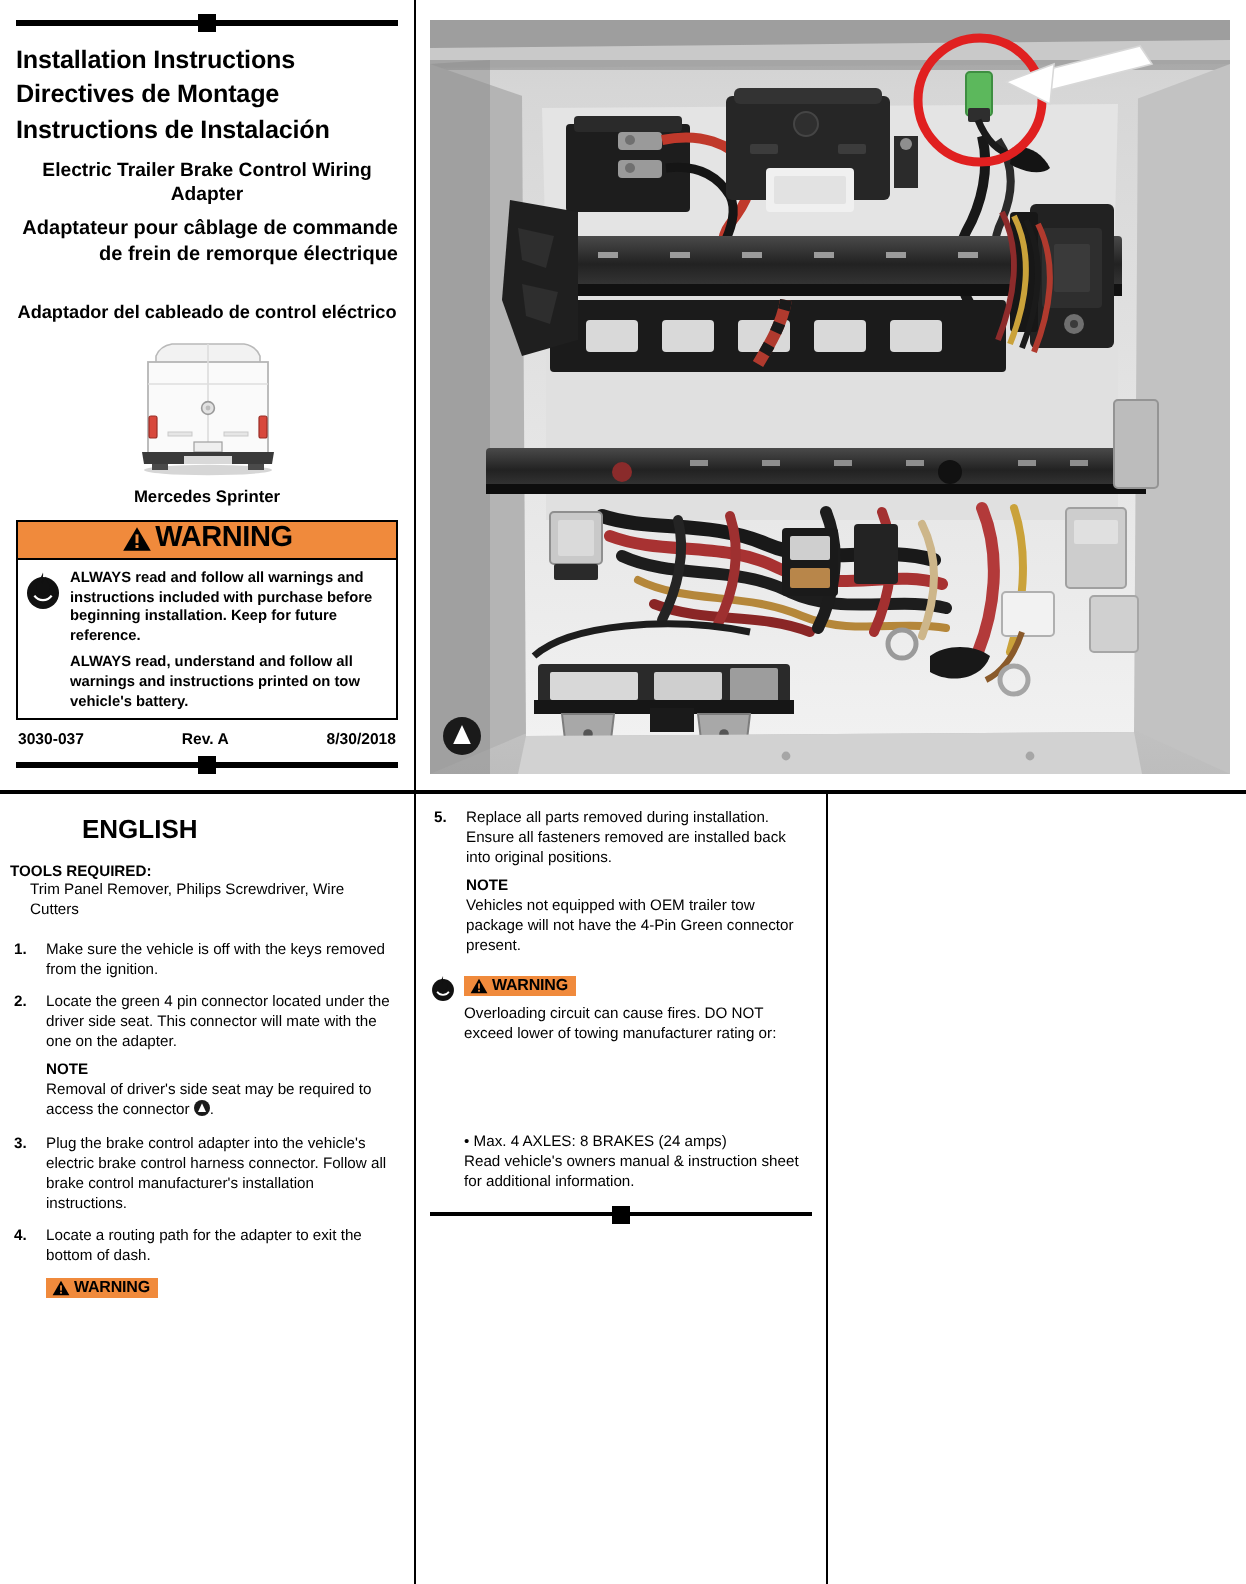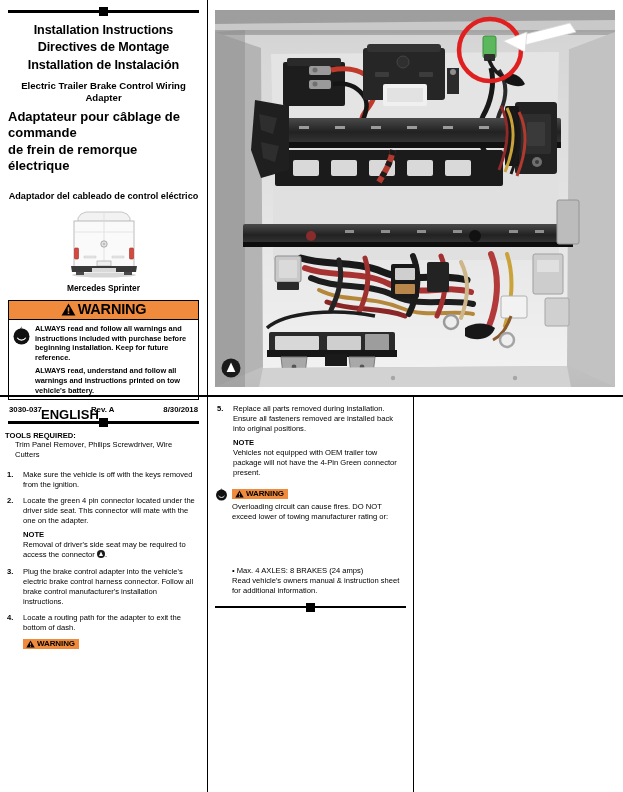--- a/index.html
+++ b/index.html
@@ -59,37 +59,36 @@
   .deco-rule .sq {
     position: absolute;
     left: 50%;
     top: 1px;
     width: 9px; height: 9px;
     margin-left: -4.5px;
     background: #000;
   }
 
   .title-1 {
-    text-align: center;
     font-size: 12.6px;
     font-weight: bold;
     line-height: 1.22;
     letter-spacing: -0.1px;
     margin-top: 2px;
   }
   .title-2 {
     text-align: center;
     font-size: 9.6px;
     font-weight: bold;
     line-height: 1.25;
     margin-top: 7px;
   }
   .title-3 {
-    text-align: left;
-    font-size: 13px;
+    text-align: right;
+    font-size: 10px;
     font-weight: bold;
     line-height: 1.25;
     margin-top: 5px;
   }
   .title-4 {
     text-align: center;
     font-size: 9.1px;
     font-weight: bold;
     line-height: 1.25;
     margin-top: 17px;
@@ -297,21 +296,21 @@
 <div id="page">
 
   <div id="left-col">
 
     <div class="deco-rule">
       <span class="sq"></span>
     </div>
 
     <div class="title-1">Installation Instructions</div>
     <div class="title-1">Directives de Montage</div>
-    <div class="title-1">Installation de Instalación</div>
+    <div class="title-1">Instructions de Instalación</div>
 
     <div class="title-2">Electric Trailer Brake Control Wiring Adapter</div>
 
     <div class="title-3">
       <div>Adaptateur pour câblage de commande</div>
       <div>de frein de remorque électrique</div>
     </div>
 
     <div class="title-4">
       <div>Adaptador del cableado de control eléctrico</div>

